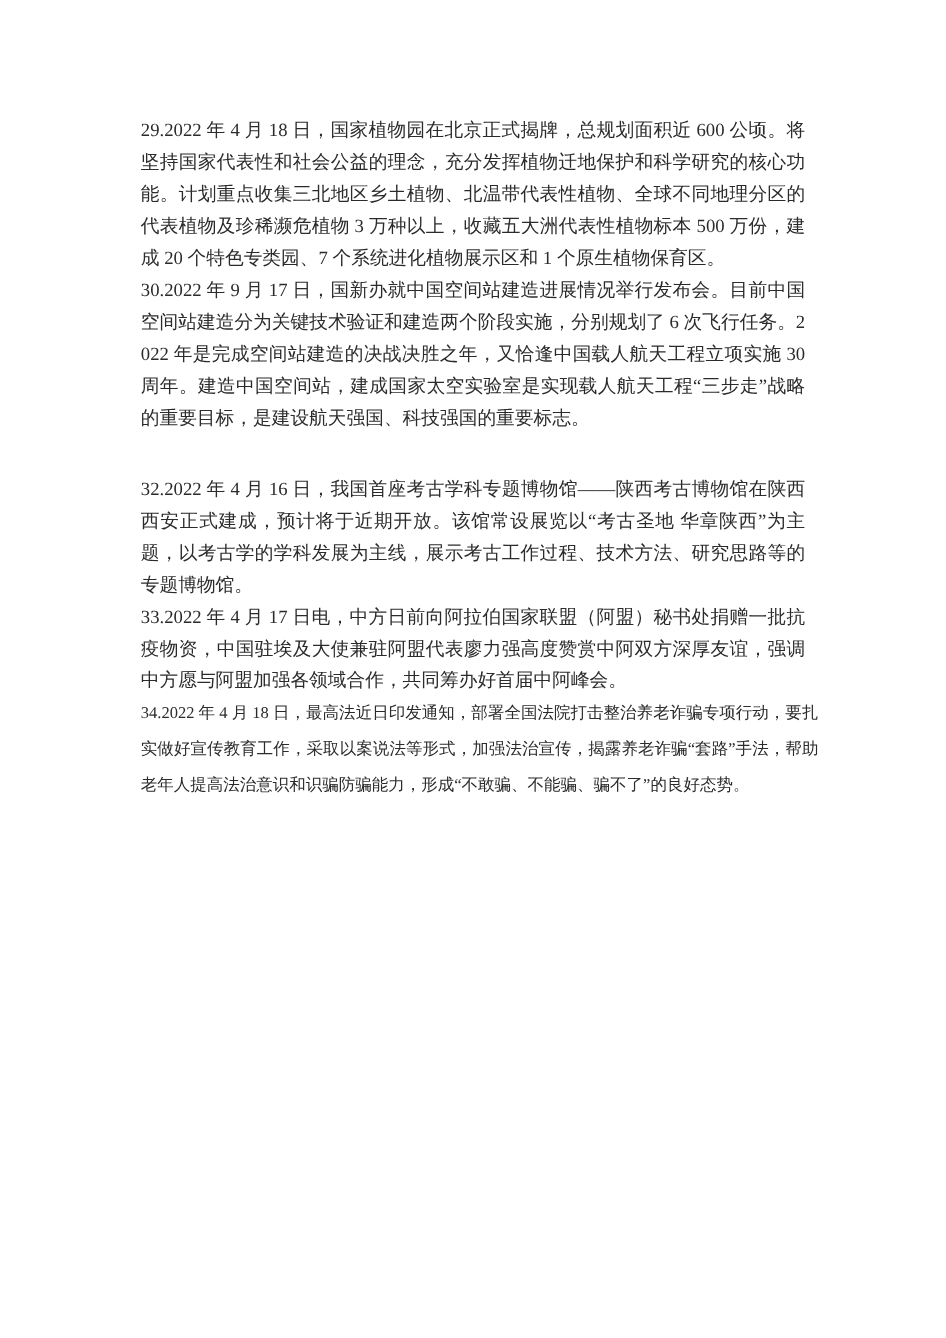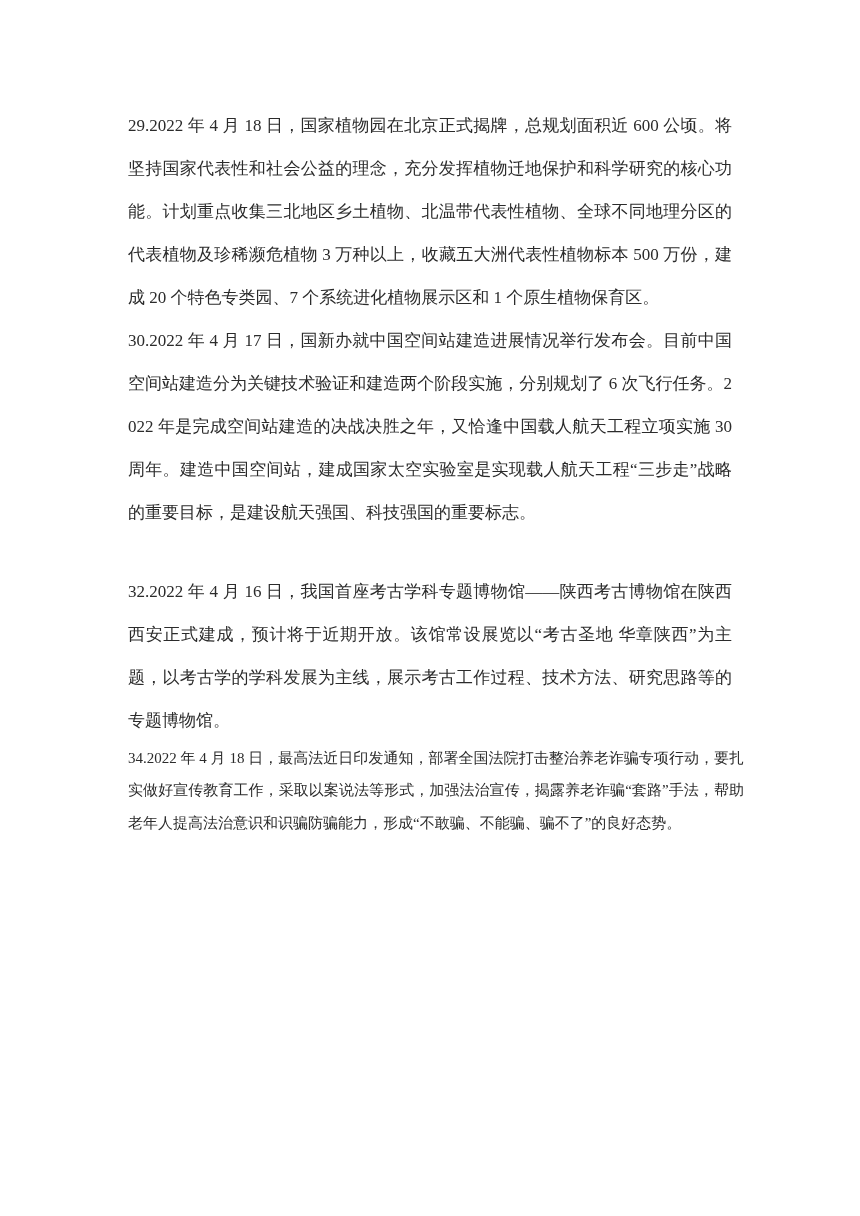--- a/index.html
+++ b/index.html
@@ -18,21 +18,21 @@
     position: absolute;
     left: 128px;
     top: 104px;
     width: 604px;
   }
   .para {
     margin: 0;
     padding: 0;
     font-family: "Liberation Serif", "DejaVu Serif", serif;
     font-size: 17px;
-    line-height: 43px;
+    line-height: 29px;
     color: #2b2b2b;
     text-align: justify;
     text-justify: inter-ideograph;
     word-break: break-all;
   }
   .para.gap-before {
     margin-top: 36px;
   }
   .para.small {
     font-size: 15px;
@@ -44,17 +44,18 @@
   .para.small.second-small {
     margin-top: 6px;
   }
 </style>
 </head>
 <body>
 
 <div class="page">
   <div class="content">
     <p class="para">29.2022 年 4 月 18 日，国家植物园在北京正式揭牌，总规划面积近 600 公顷。将坚持国家代表性和社会公益的理念，充分发挥植物迁地保护和科学研究的核心功能。计划重点收集三北地区乡土植物、北温带代表性植物、全球不同地理分区的代表植物及珍稀濒危植物 3 万种以上，收藏五大洲代表性植物标本 500 万份，建成 20 个特色专类园、7 个系统进化植物展示区和 1 个原生植物保育区。</p>
-    <p class="para">30.2022 年 4 月 17 日，国新办就中国空间站建造进展情况举行发布会。目前中国空间站建造分为关键技术验证和建造两个阶段实施，分别规划了 6 次飞行任务。2022 年是完成空间站建造的决战决胜之年，又恰逢中国载人航天工程立项实施 30 周年。建造中国空间站，建成国家太空实验室是实现载人航天工程“三步走”战略的重要目标，是建设航天强国、科技强国的重要标志。</p>
+    <p class="para">30.2022 年 9 月 17 日，国新办就中国空间站建造进展情况举行发布会。目前中国空间站建造分为关键技术验证和建造两个阶段实施，分别规划了 6 次飞行任务。2022 年是完成空间站建造的决战决胜之年，又恰逢中国载人航天工程立项实施 30 周年。建造中国空间站，建成国家太空实验室是实现载人航天工程“三步走”战略的重要目标，是建设航天强国、科技强国的重要标志。</p>
     <p class="para gap-before">32.2022 年 4 月 16 日，我国首座考古学科专题博物馆——陕西考古博物馆在陕西西安正式建成，预计将于近期开放。该馆常设展览以“考古圣地 华章陕西”为主题，以考古学的学科发展为主线，展示考古工作过程、技术方法、研究思路等的专题博物馆。</p>
+    <p class="para">33.2022 年 4 月 17 日电，中方日前向阿拉伯国家联盟（阿盟）秘书处捐赠一批抗疫物资，中国驻埃及大使兼驻阿盟代表廖力强高度赞赏中阿双方深厚友谊，强调中方愿与阿盟加强各领域合作，共同筹办好首届中阿峰会。</p>
     <p class="para small first-small">34.2022 年 4 月 18 日，最高法近日印发通知，部署全国法院打击整治养老诈骗专项行动，要扎实做好宣传教育工作，采取以案说法等形式，加强法治宣传，揭露养老诈骗“套路”手法，帮助老年人提高法治意识和识骗防骗能力，形成“不敢骗、不能骗、骗不了”的良好态势。</p>
   </div>
 </div>
 
 </body></html>

